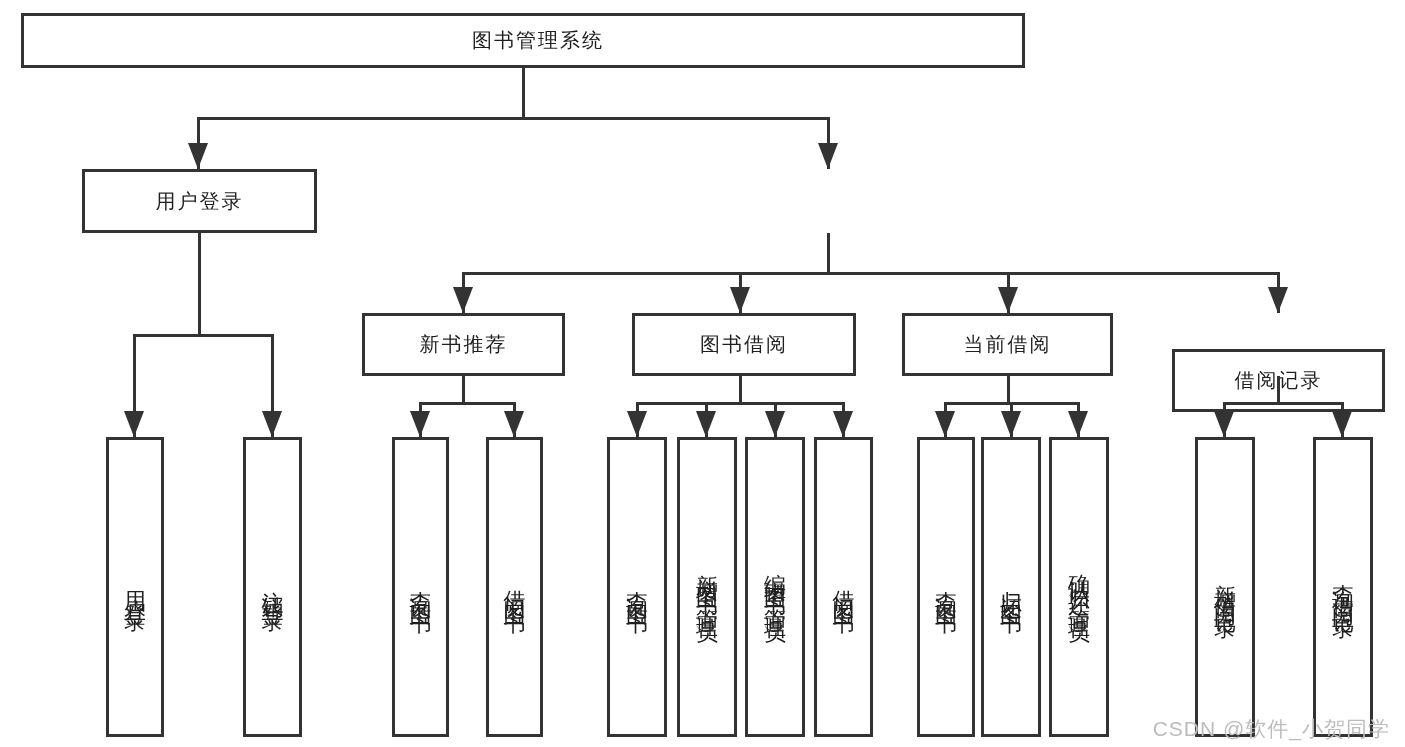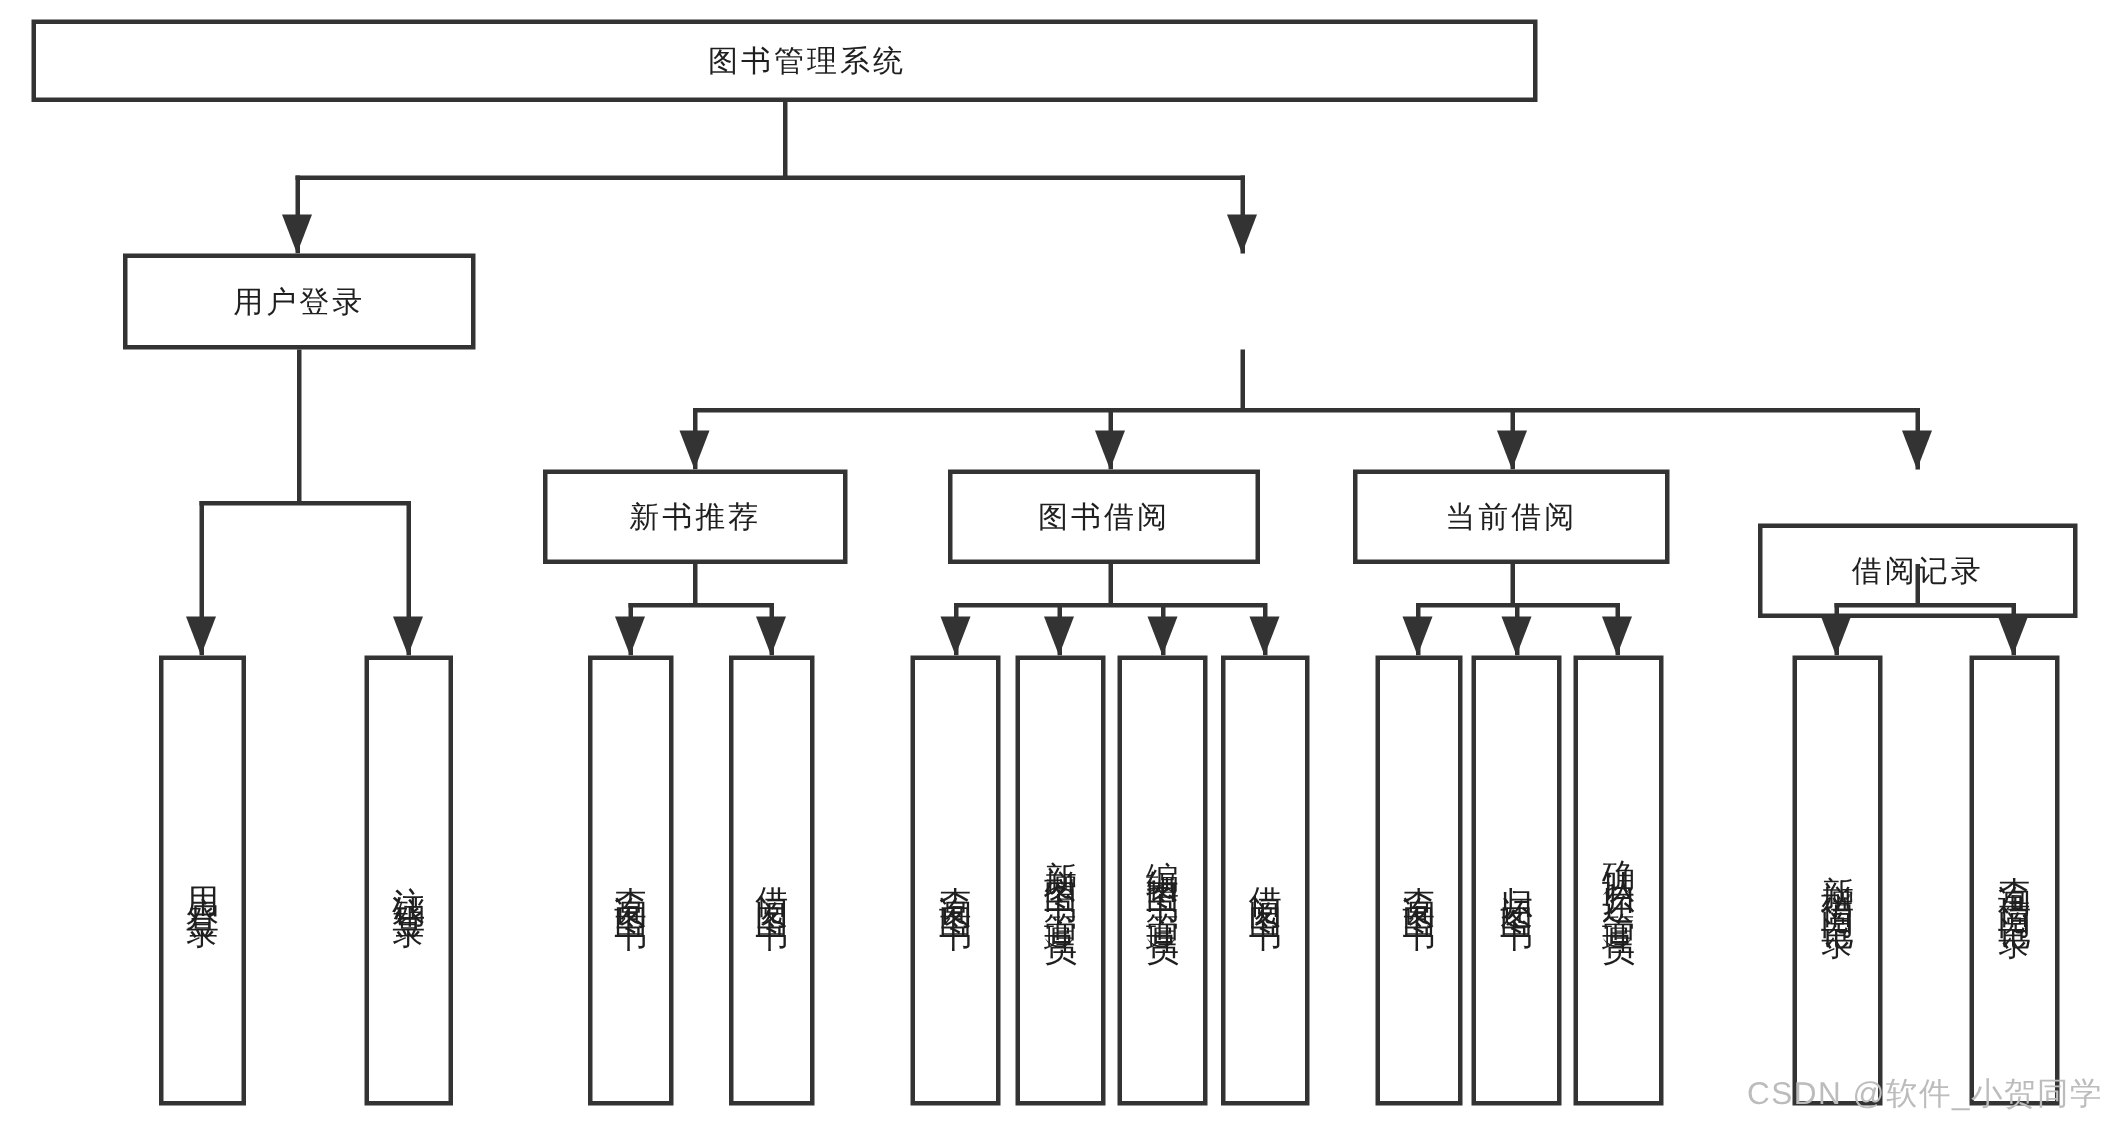--- a/index.html
+++ b/index.html
@@ -56,21 +56,21 @@
     position: absolute;
     width: 0;
     height: 0;
     border-left: 10px solid transparent;
     border-right: 10px solid transparent;
     border-top: 26px solid var(--line-color);
   }
   .watermark {
     position: absolute;
     top: 715px;
-    right: 3px;
+    right: 15px;
     font-size: 21px;
     letter-spacing: 1px;
     color: var(--watermark-color);
     white-space: nowrap;
     z-index: 10;
   }
 </style>
 </head>
 <body>
 
@@ -105,21 +105,21 @@
   <div class="vline" style="left:739px; top:272px; height:41px;"></div>
   <div class="arrow" style="left:730px; top:287px;"></div>
   <div class="vline" style="left:1007px; top:272px; height:41px;"></div>
   <div class="arrow" style="left:998px; top:287px;"></div>
   <div class="vline" style="left:1277px; top:272px; height:41px;"></div>
   <div class="arrow" style="left:1268px; top:287px;"></div>
 
   <div class="node" style="left:362px; top:313px; width:203px; height:63px;">
     <span class="h-label">新书推荐</span>
   </div>
-  <div class="node" style="left:632px; top:313px; width:208px; height:63px;">
+  <div class="node" style="left:632px; top:313px; width:224px; height:63px;">
     <span class="h-label">图书借阅</span>
   </div>
   <div class="node" style="left:902px; top:313px; width:211px; height:63px;">
     <span class="h-label">当前借阅</span>
   </div>
   <div class="node" style="left:1172px; top:313px; width:213px; height:63px;margin-top:36px;">
     <span class="h-label">借阅记录</span>
   </div>
 
   <div class="vline" style="left:462px; top:376px; height:27px;"></div>

